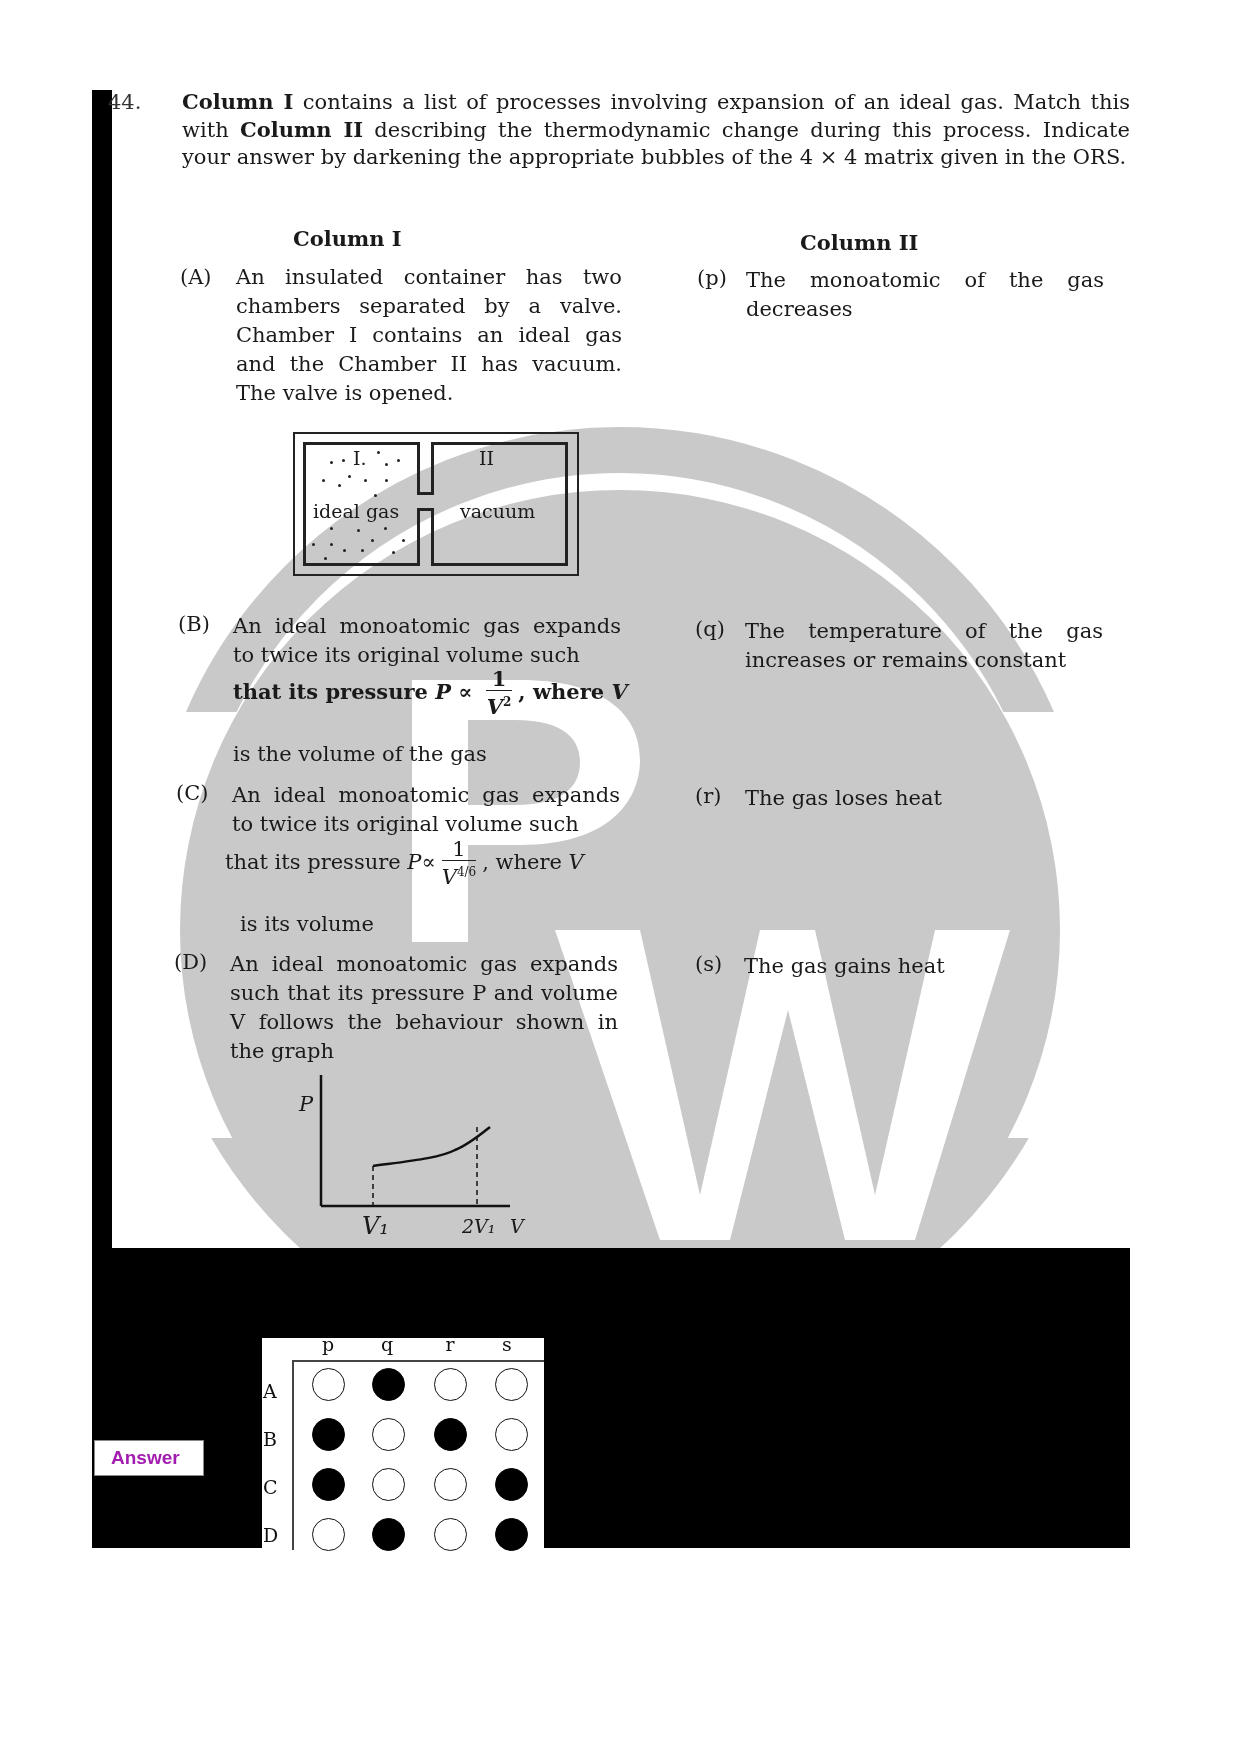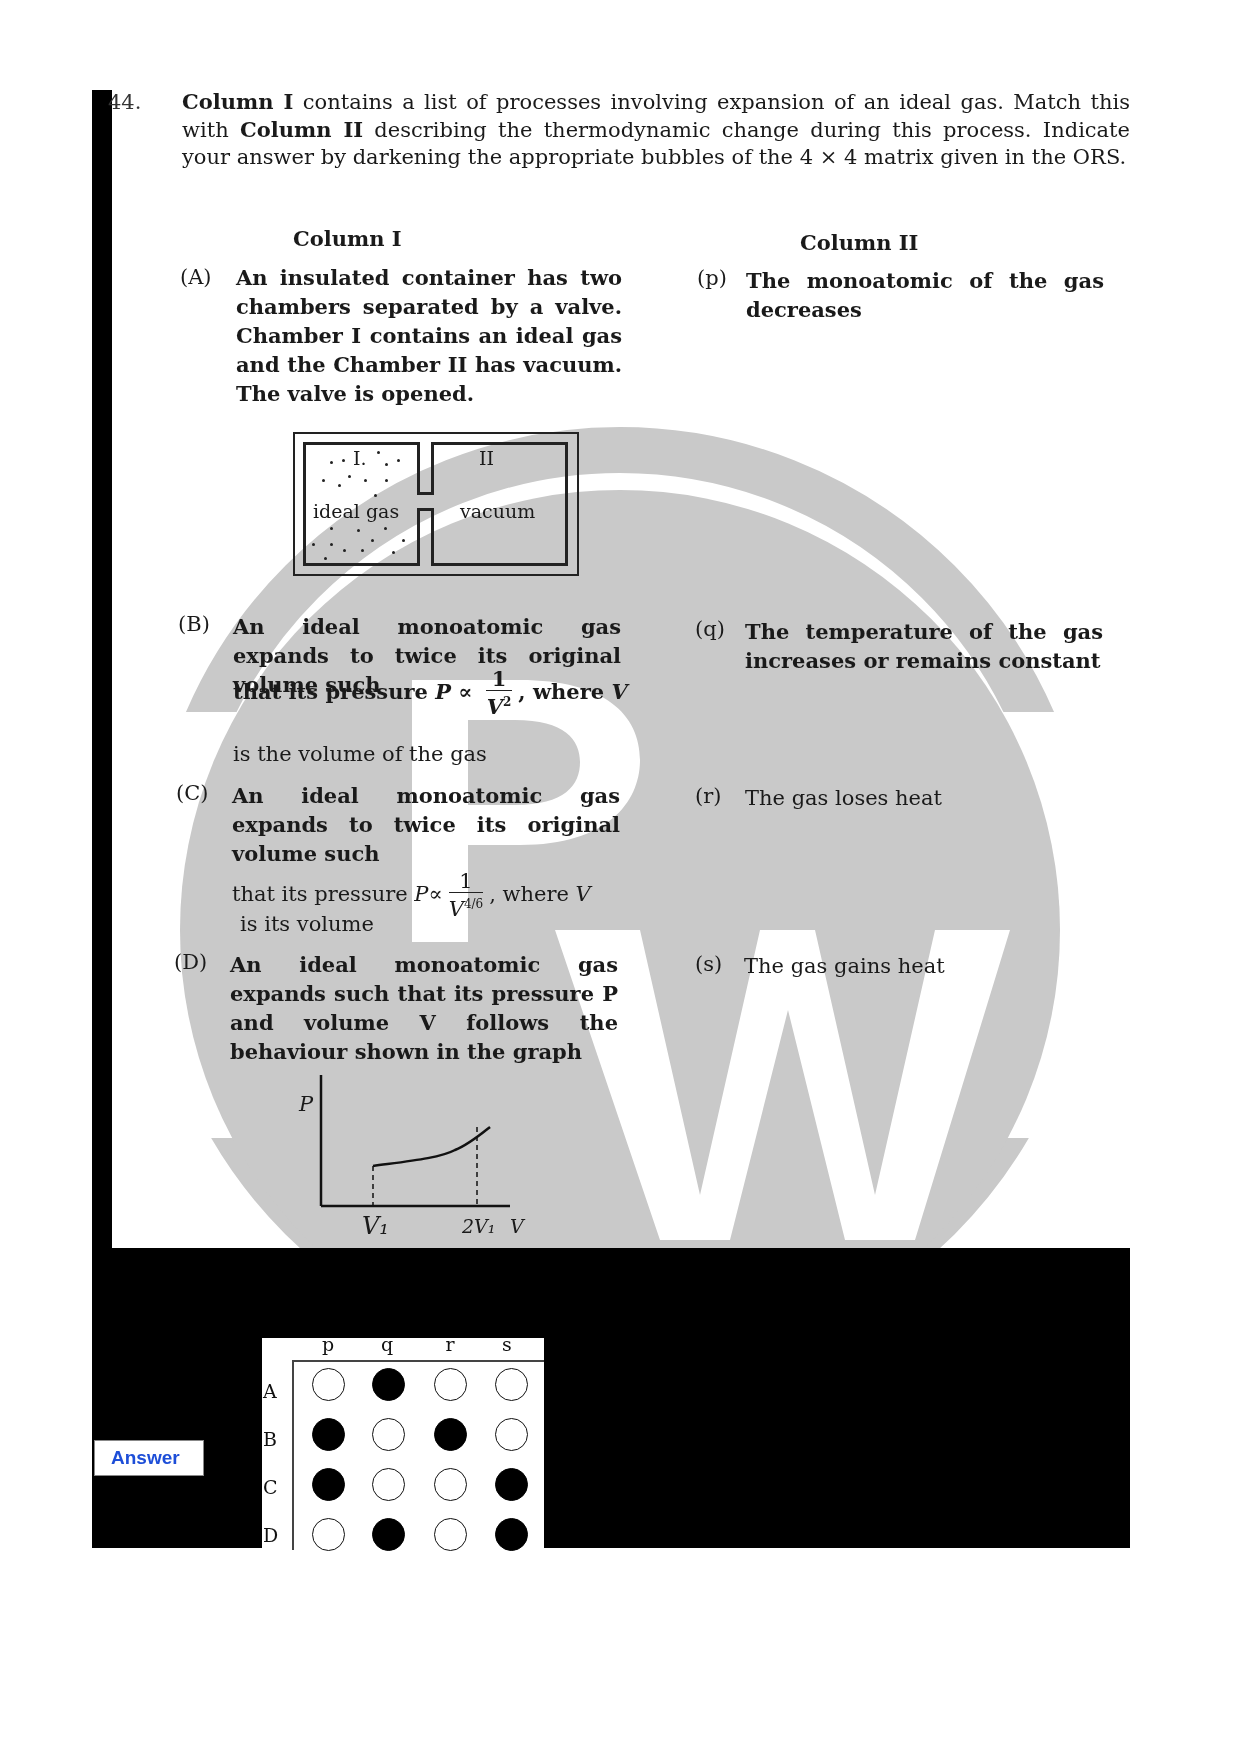--- a/index.html
+++ b/index.html
@@ -25,21 +25,21 @@
     text-align: justify; color: #1a1a1a;
   }
   .stem b { font-weight: bold; }
 
   .colhead { font-size: 21px; font-weight: bold; }
   .colI-head { left: 293px; top: 226px; }
   .colII-head { left: 800px; top: 230px; }
 
   .item { font-size: 21px; line-height: 29px; }
   .lbl { position: absolute; font-size: 21px; }
-  .txt { position: absolute; text-align: justify; text-align-last: left; font-weight: bold; }
+  .txt { position: absolute; text-align: justify; text-align-last: left; }
 
   .math-i { font-style: italic; }
   .frac { display: inline-block; vertical-align: middle; text-align: center; position: relative; margin: 0 6px; }
   .frac .num { display: block; border-bottom: 1px solid #222; padding: 0 6px; line-height: 22px; }
   .frac .den { display: block; line-height: 22px; font-style: italic; }
   .frac .den sup { font-size: 12px; font-style: normal; }
 
   
   .container-outer { left: 293px; top: 432px; width: 286px; height: 144px; border: 2px solid #222; box-sizing: border-box; }
   .chamber1 { left: 303px; top: 442px; width: 116px; height: 124px; border: 3px solid #222; border-right: none; box-sizing: border-box; }
@@ -55,21 +55,21 @@
 
   
   .graph { left: 290px; top: 1065px; }
 
   
   .answer-black { left: 92px; top: 1248px; width: 1038px; height: 300px; background: #000; }
   .answer-label {
     left: 94px; top: 1440px; width: 110px; height: 36px; background: #fff;
     border: 1px solid #888; box-sizing: border-box;
     font-family: "Liberation Sans", "DejaVu Sans", sans-serif; font-weight: bold; font-size: 19px;
-    line-height: 34px; padding-left: 16px; color: #1d4ed8;
+    line-height: 34px; padding-left: 16px; color: #a21caf;
   }
   .matrix-bg { left: 262px; top: 1338px; width: 282px; height: 212px; background: #fff; }
   .matrix-box { left: 292px; top: 1360px; width: 252px; height: 190px; border-left: 2px solid #444; border-top: 2px solid #444; box-sizing: border-box; }
   .mcol { position: absolute; top: 1333px; font-family: "DejaVu Serif", serif; font-size: 19px; color: #111; width: 20px; text-align: center; }
   .mrow { position: absolute; left: 263px; font-size: 19px; color: #111; }
   .bubble { position: absolute; width: 33px; height: 33px; border-radius: 50%; border: 1.5px solid #111; box-sizing: border-box; background: transparent; }
   .bubble.filled { background: #000; border-color: #000; }
 </style>
 </head>
 <body>
@@ -154,21 +154,21 @@
       <span>that its pressure </span><span class="math-i">P</span>
       <span>∝</span>
       <span class="frac"><span class="num">1</span><span class="den"><span>V</span><sup>2</sup></span></span><span>, where </span><span class="math-i">V</span>
     </div>
     <div class="abs item" style="left:233px;top:740px;">is the volume of the gas</div>
   </div>
 
   <div>
     <span class="lbl" style="left:176px;top:781px;">(C)</span>
     <div class="txt item" style="left:232px;top:781px;width:388px;">An ideal monoatomic gas expands to twice its original volume such</div>
-    <div class="abs item" style="left:232px;top:838px;width:400px;margin-top:32px;">
+    <div class="abs item" style="left:225px;top:838px;width:400px;">
       <span>that its pressure </span><span class="math-i">P</span><span>∝</span><span class="frac"><span class="num">1</span><span class="den"><span>V</span><sup>4/6</sup></span></span><span>, where </span><span class="math-i">V</span>
     </div>
     <div class="abs item" style="left:232px;top:910px;margin-left:8px;">is its volume</div>
   </div>
 
   <div>
     <span class="lbl" style="left:174px;top:950px;">(D)</span>
     <div class="txt item" style="left:230px;top:950px;width:388px;">An ideal monoatomic gas expands such that its pressure P and volume V follows the behaviour shown in the graph</div>
   </div>
 

